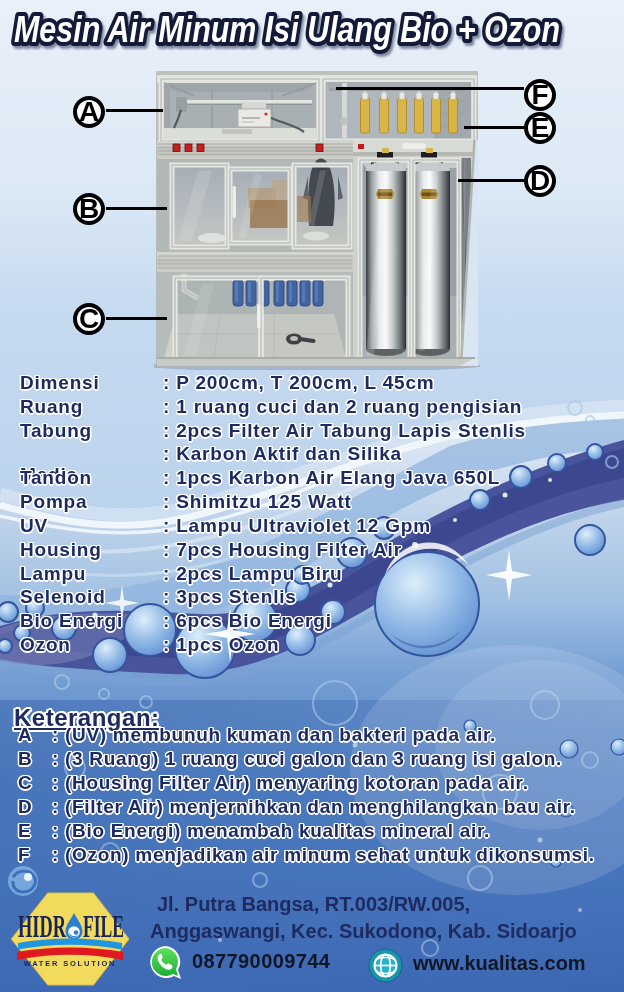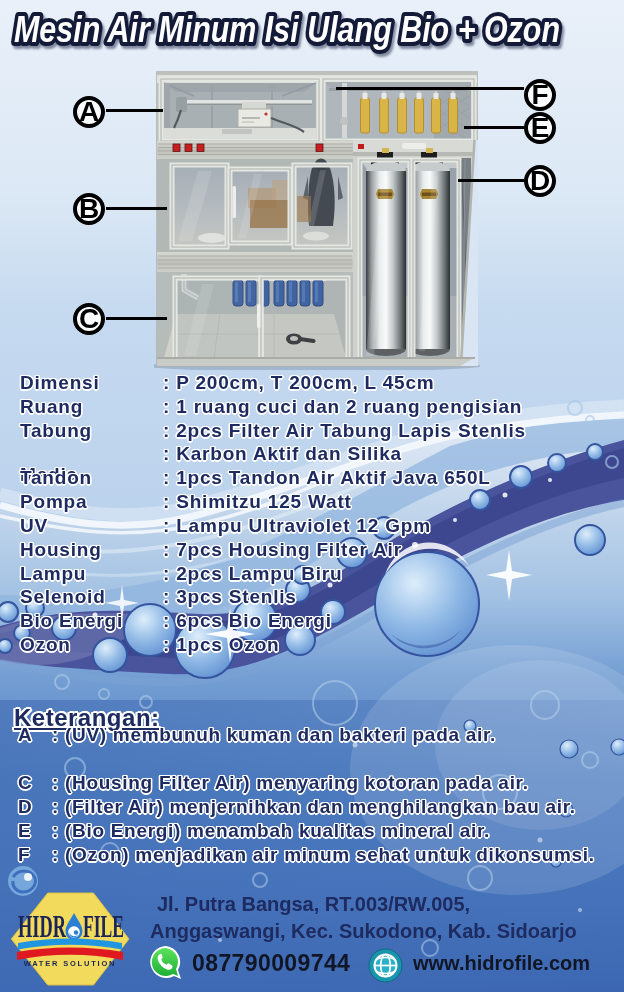--- a/index.html
+++ b/index.html
@@ -475,21 +475,21 @@
   <div class="row" style="top:396px">Ruang</div>
       <div class="val" style="top:396px">: 1 ruang cuci dan 2 ruang pengisian</div>
 
   <div class="row" style="top:420px">Tabung</div>
       <div class="val" style="top:420px">: 2pcs Filter Air Tabung Lapis Stenlis</div>
 
   <div class="row" style="top:464px">Media</div>
       <div class="val" style="top:443px">: Karbon Aktif dan Silika</div>
 
   <div class="row" style="top:467px">Tandon</div>
-      <div class="val" style="top:467px">: 1pcs Tandon Air Aktif Java 650L</div>
+      <div class="val" style="top:467px">: 1pcs Karbon Air Elang Java 650L</div>
 
   <div class="row" style="top:491px">Pompa</div>
       <div class="val" style="top:491px">: Shimitzu 125 Watt</div>
 
   <div class="row" style="top:515px">UV</div>
       <div class="val" style="top:515px">: Lampu Ultraviolet 12 Gpm</div>
 
   <div class="row" style="top:539px">Housing</div>
       <div class="val" style="top:539px">: 7pcs Housing Filter Air</div>
 
@@ -503,20 +503,21 @@
       <div class="val" style="top:610px">: 6pcs Bio Energi</div>
 
   <div class="row" style="top:634px">Ozon</div>
       <div class="val" style="top:634px">: 1pcs Ozon</div>
 </div>
 
 <div class="abs ow2" style="left:14px;top:688px;font-size:24px;font-weight:bold;color:#1e2b60;text-decoration:underline;letter-spacing:0.5px;">Keterangan:</div>
 
 <div class="ket ow1" style="left:18px;top:724px;"><span style="display:inline-block;width:34px;">A</span>: (UV) membunuh kuman dan bakteri pada air.</div>
 
+<div class="ket ow1" style="left:18px;top:748px;"><span style="display:inline-block;width:34px;">B</span>: (3 Ruang) 1 ruang cuci galon dan 3 ruang isi galon.</div>
 
 <div class="ket ow1" style="left:18px;top:772px;"><span style="display:inline-block;width:34px;">C</span>: (Housing Filter Air) menyaring kotoran pada air.</div>
 
 <div class="ket ow1" style="left:18px;top:796px;"><span style="display:inline-block;width:34px;">D</span>: (Filter Air) menjernihkan dan menghilangkan bau air.</div>
 
 <div class="ket ow1" style="left:18px;top:820px;"><span style="display:inline-block;width:34px;">E</span>: (Bio Energi) menambah kualitas mineral air.</div>
 
 <div class="ket ow1" style="left:18px;top:844px;"><span style="display:inline-block;width:34px;">F</span>: (Ozon) menjadikan air minum sehat untuk dikonsumsi.</div>
 
 <svg class="abs" style="left:10px;top:891px" width="120" height="96" viewBox="0 0 120 96">
@@ -540,27 +541,27 @@
         <linearGradient id="wag" x1="0" y1="0" x2="0" y2="1">
     <stop offset="0" stop-color="#5be25b"></stop>
           <stop offset="1" stop-color="#1faf38"></stop>
   </linearGradient>
       </defs>
   <path d="M19,2 a16,16 0 1 0 8,30 L34,35 L31,26 a16,16 0 0 0 -12,-24 Z" fill="#ffffff"></path>
   <path d="M19,4 a14,14 0 1 0 7,26 L31,32 L29,25 a14,14 0 0 0 -10,-21 Z" fill="url(#wag)"></path>
   <path d="M13,10 c-2,1 -3,3 -2,6 c1.5,4.5 5,8 9,9.5 c3,1 5,-0.5 5.5,-2.5 c0.2,-1 -0.3,-1.5 -1,-2 l-2.5,-1.5 c-0.8,-0.4 -1.3,-0.3 -1.8,0.4 c-0.4,0.6 -1,0.7 -1.7,0.3 c-1.6,-0.9 -3-2.2 -3.8,-3.8 c-0.4,-0.8 -0.3,-1.3 0.3,-1.8 c0.6,-0.5 0.8,-1 0.4,-1.8 L14.9,10.6 c-0.5,-0.9 -1.2,-1 -1.9,-0.6 Z" fill="#ffffff"></path>
 </svg>
 
-<div class="abs" style="left:192px;top:950px;font-size:23px;font-weight:bold;color:#111625;letter-spacing:0.4px;">087790009744</div>
+<div class="abs" style="left:192px;top:950px;font-size:20px;font-weight:bold;color:#111625;letter-spacing:0.4px;">087790009744</div>
 
 <svg class="abs" style="left:368px;top:948px" width="35" height="35" viewBox="0 0 35 35">
   <circle cx="17.5" cy="17.5" r="16.5" fill="#1995ae"></circle>
   <circle cx="17.5" cy="17.5" r="16.5" fill="none" stroke="#0e6a80" stroke-width="1"></circle>
   <circle cx="17.5" cy="17.5" r="11" fill="#2ab0c8"></circle>
   <circle cx="17.5" cy="17.5" r="11" fill="none" stroke="#ffffff" stroke-width="2"></circle>
   <ellipse cx="17.5" cy="17.5" rx="4.8" ry="11" fill="none" stroke="#ffffff" stroke-width="1.7"></ellipse>
   <line x1="6.5" y1="17.5" x2="28.5" y2="17.5" stroke="#ffffff" stroke-width="1.7"></line>
   <path d="M9,11 a16,9 0 0 1 17,0 M9,24 a16,9 0 0 0 17,0" fill="none" stroke="#ffffff" stroke-width="1.7"></path>
 </svg>
 
-<div class="abs" style="left:413px;top:952px;font-size:20px;font-weight:bold;color:#111625;">www.hidrofile.com</div>
+<div class="abs" style="left:413px;top:952px;font-size:20px;font-weight:bold;color:#111625;">www.kualitas.com</div>
 
 </div>
 
 </body></html>

